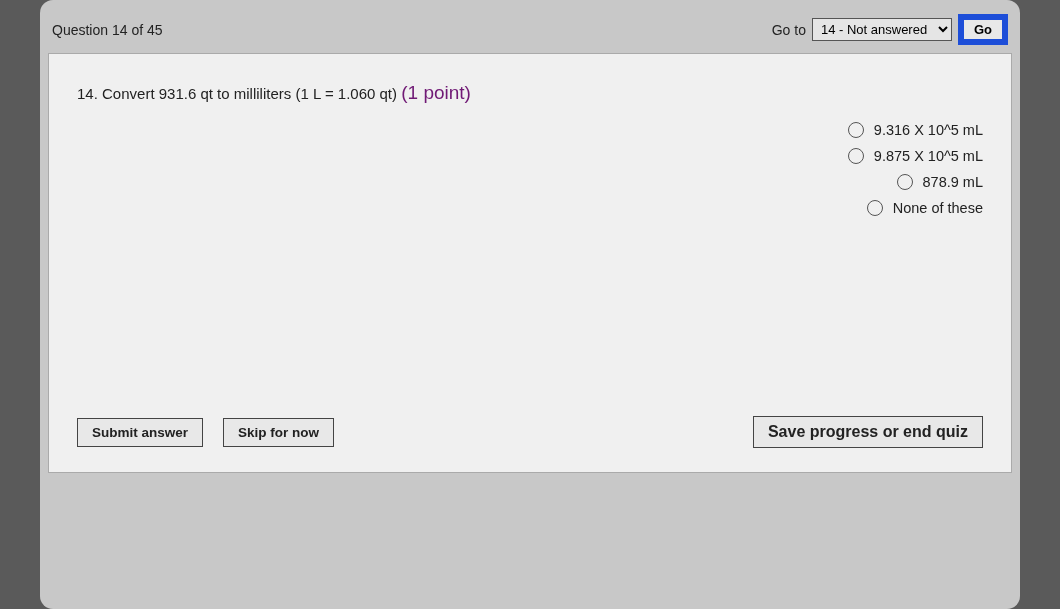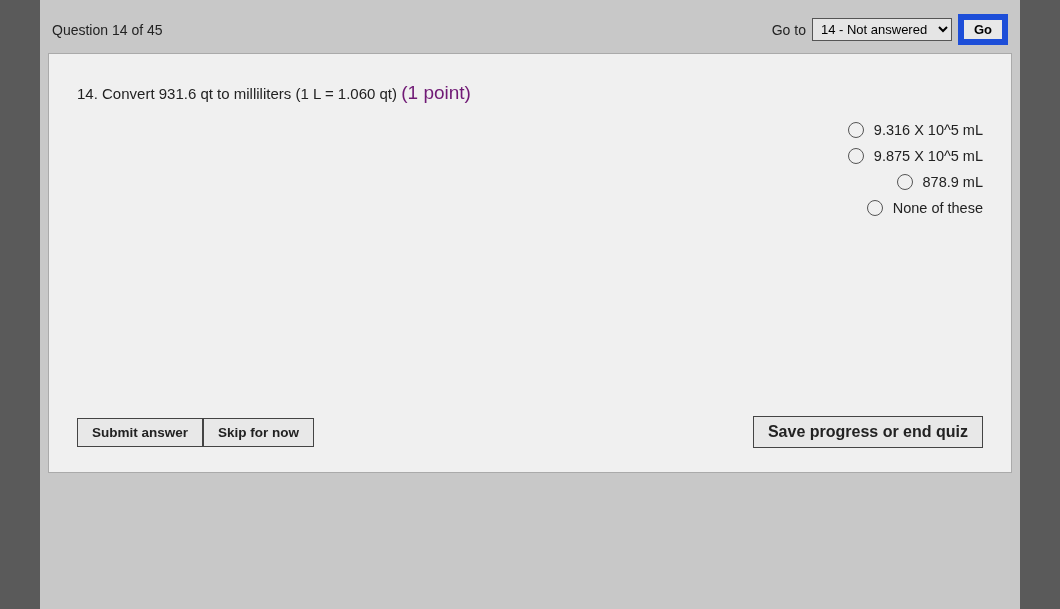--- a/index.html
+++ b/index.html
@@ -14,20 +14,21 @@
       font-family: Arial, sans-serif;
       overflow: hidden;
     }
 
     .outer-wrapper {
       width: 980px;
       margin-top: 0;
       background: #c8c8c8;
       padding: 8px 8px 40px 8px;
       min-height: 609px;
+      border-radius: 13px;
     }
 
     .header-bar {
       display: flex;
       justify-content: space-between;
       align-items: center;
       padding: 6px 4px 8px 4px;
       font-size: 14px;
       color: #222;
     }
@@ -116,21 +117,21 @@
     }
 
     .bottom-actions {
       display: flex;
       justify-content: space-between;
       align-items: center;
     }
 
     .left-buttons {
       display: flex;
-      gap: 0;
+      gap: 20px;
       justify-content: space-between;
     }
 
     .action-btn {
       border: 1.5px solid #444;
       background: #e8e8e8;
       padding: 6px 14px;
       font-size: 13.5px;
       font-weight: bold;
       cursor: pointer;

